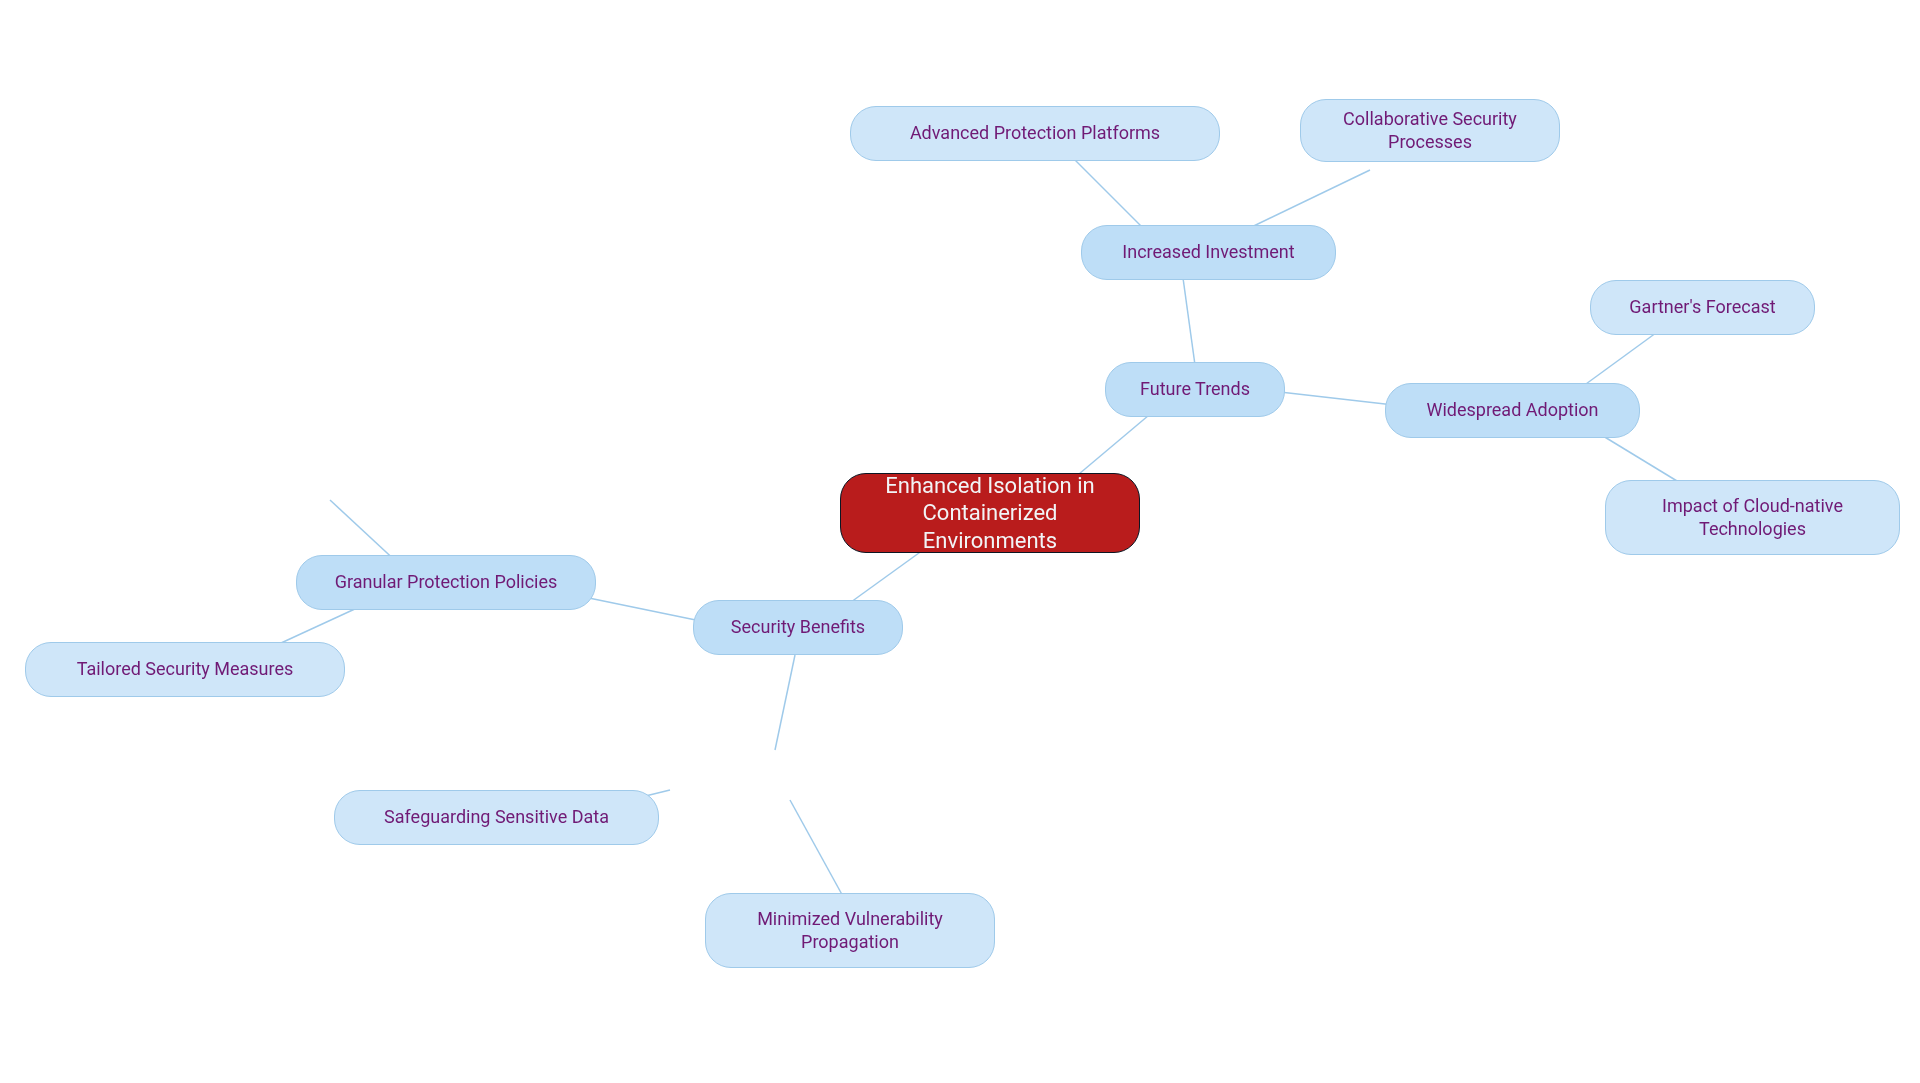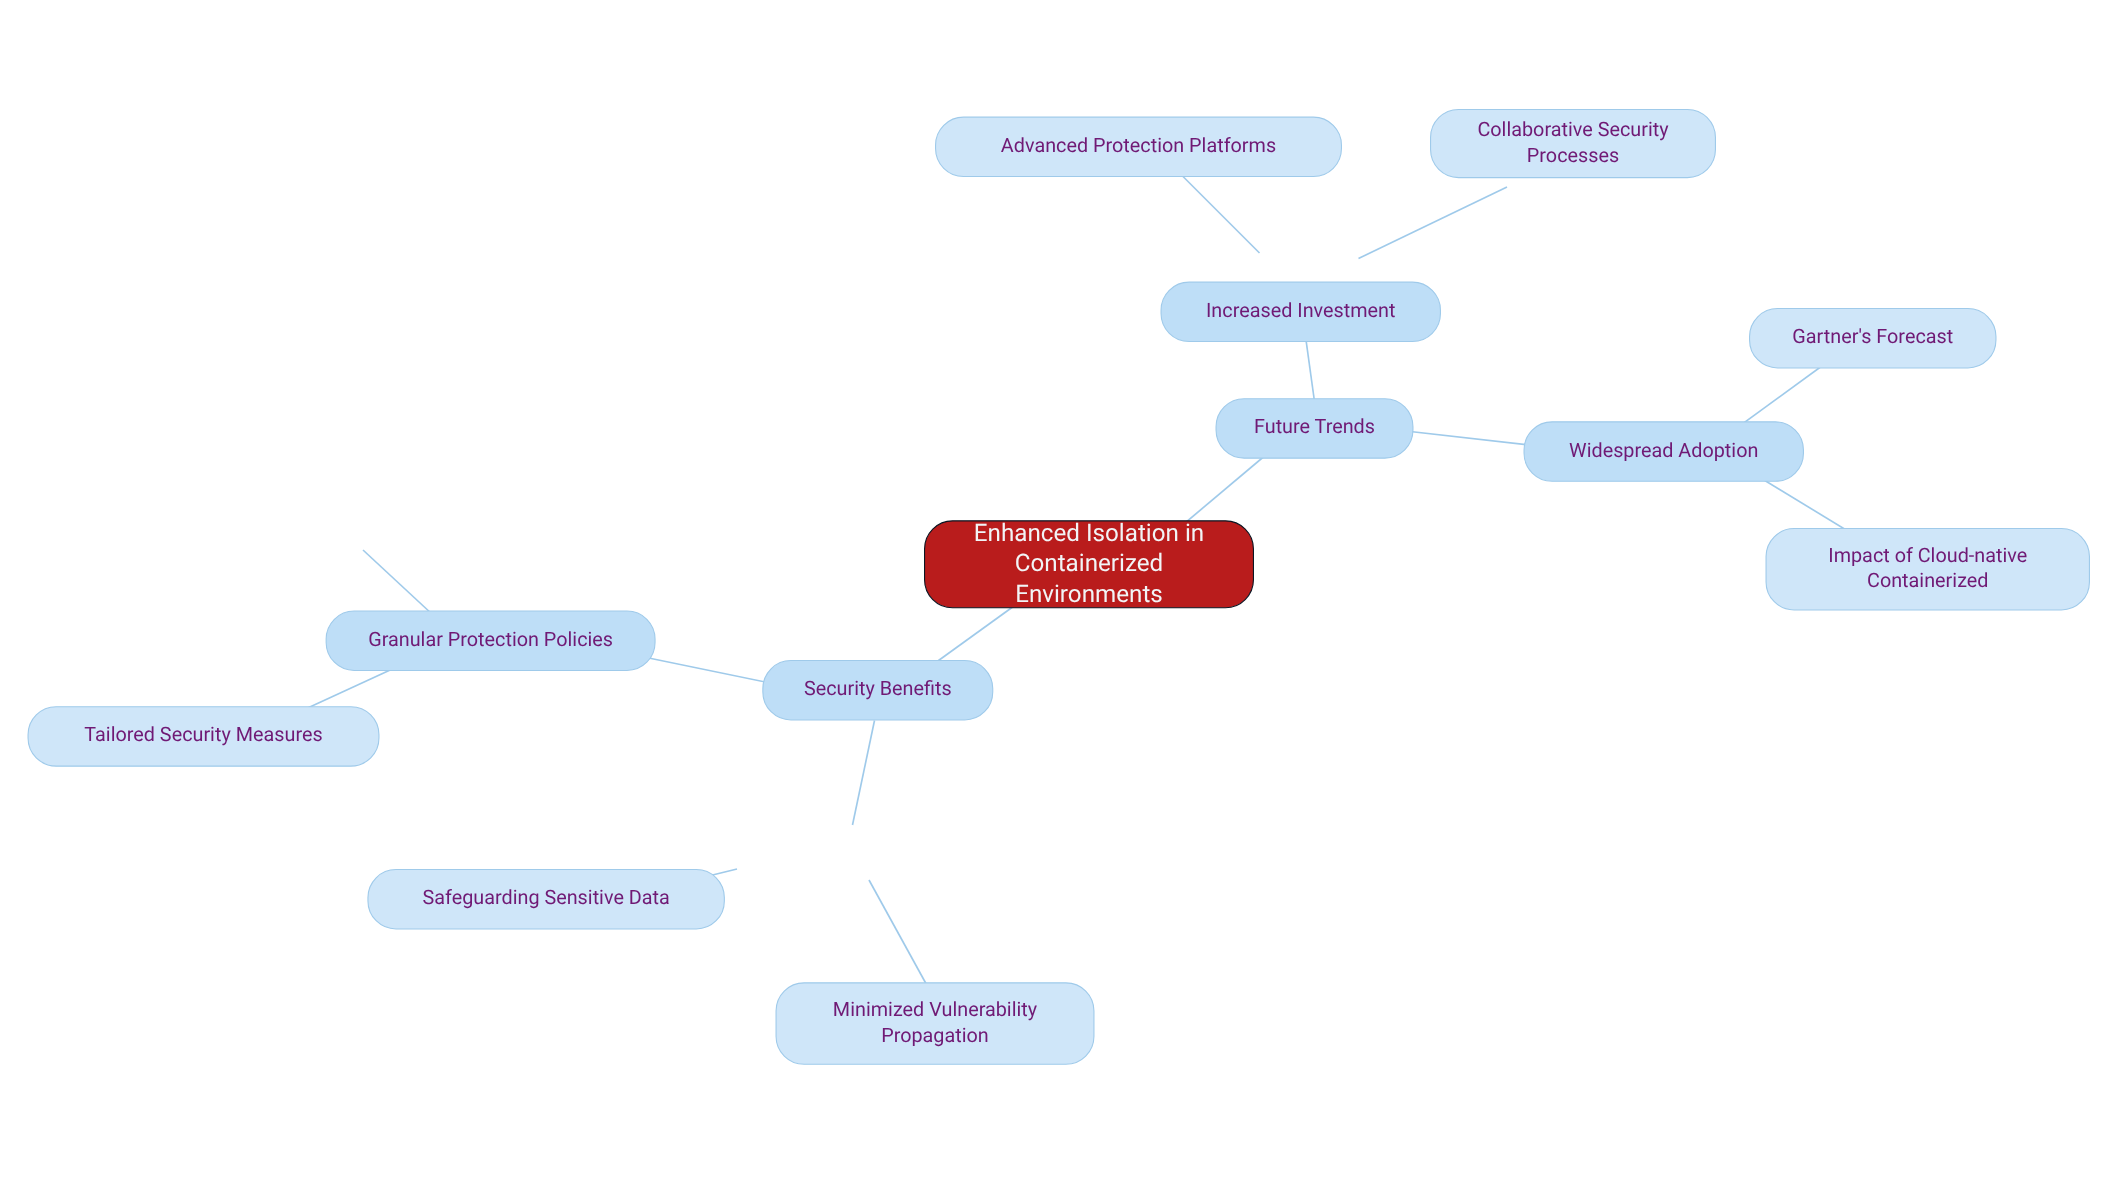--- a/index.html
+++ b/index.html
@@ -98,27 +98,27 @@
   <div class="node" style="left:25px; top:642px; width:320px; height:55px;">Tailored Security Measures</div>
 
 
   <div class="node" style="left:334px; top:790px; width:325px; height:55px;">Safeguarding Sensitive Data</div>
 
   <div class="node" style="left:705px; top:893px; width:290px; height:75px;">Minimized Vulnerability
 Propagation</div>
 
   <div class="node mid" style="left:1105px; top:362px; width:180px; height:55px;">Future Trends</div>
 
-  <div class="node mid" style="left:1055px; top:225px; width:255px; height:55px;margin-top:31px;">Increased Investment</div>
+  <div class="node mid" style="left:1081px; top:225px; width:255px; height:55px;">Increased Investment</div>
 
   <div class="node" style="left:850px; top:106px; width:370px; height:55px;">Advanced Protection Platforms</div>
 
   <div class="node" style="left:1300px; top:99px; width:260px; height:63px;">Collaborative Security
 Processes</div>
 
   <div class="node mid" style="left:1385px; top:383px; width:255px; height:55px;">Widespread Adoption</div>
 
   <div class="node" style="left:1590px; top:280px; width:225px; height:55px;">Gartner's Forecast</div>
 
   <div class="node" style="left:1605px; top:480px; width:295px; height:75px;">Impact of Cloud-native
-Containerized</div>
+Technologies</div>
 
 </div>
 
 </body></html>

